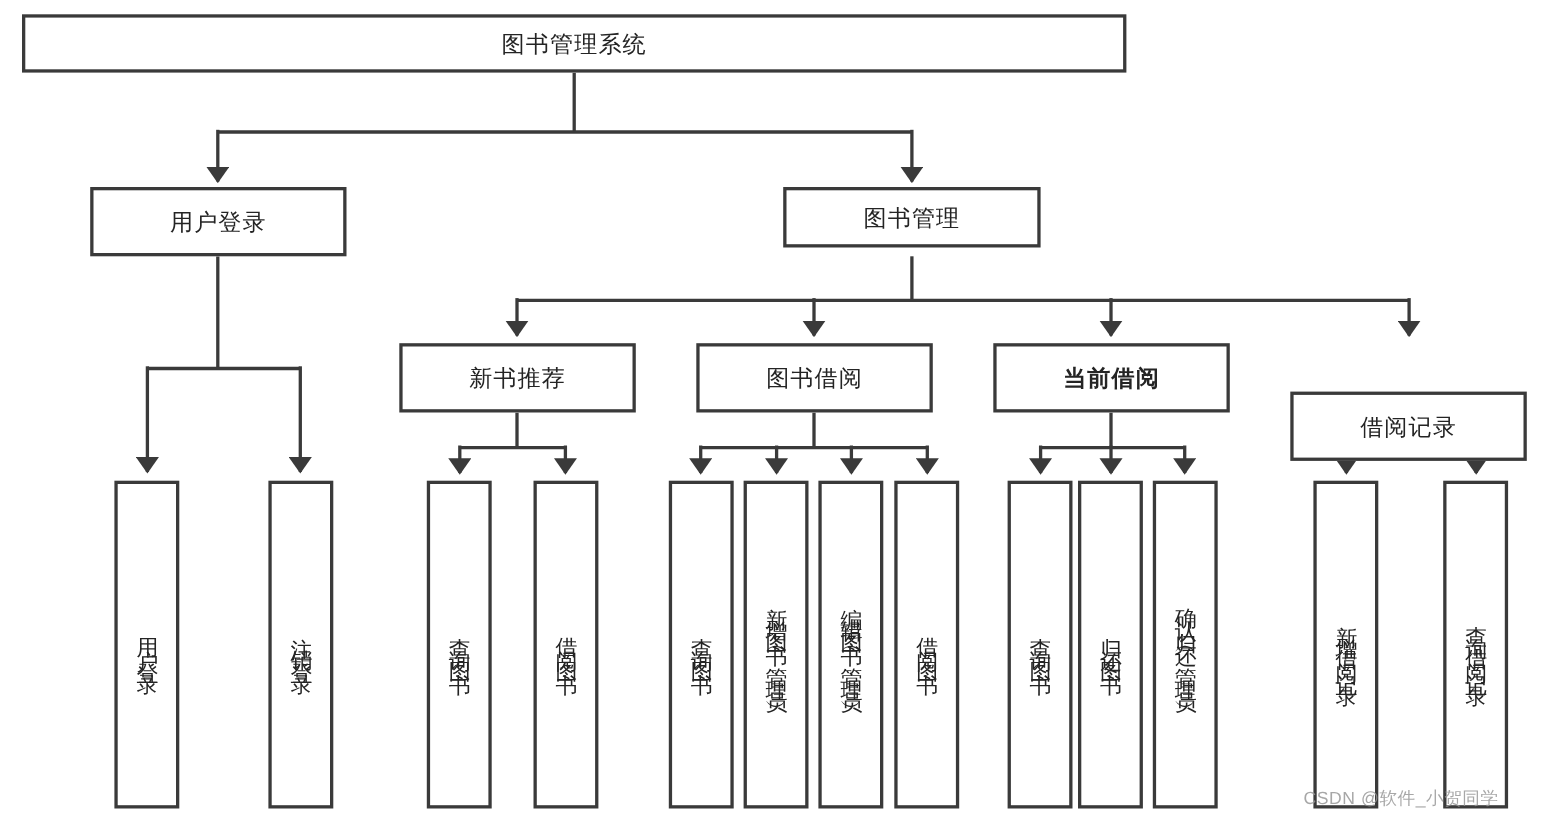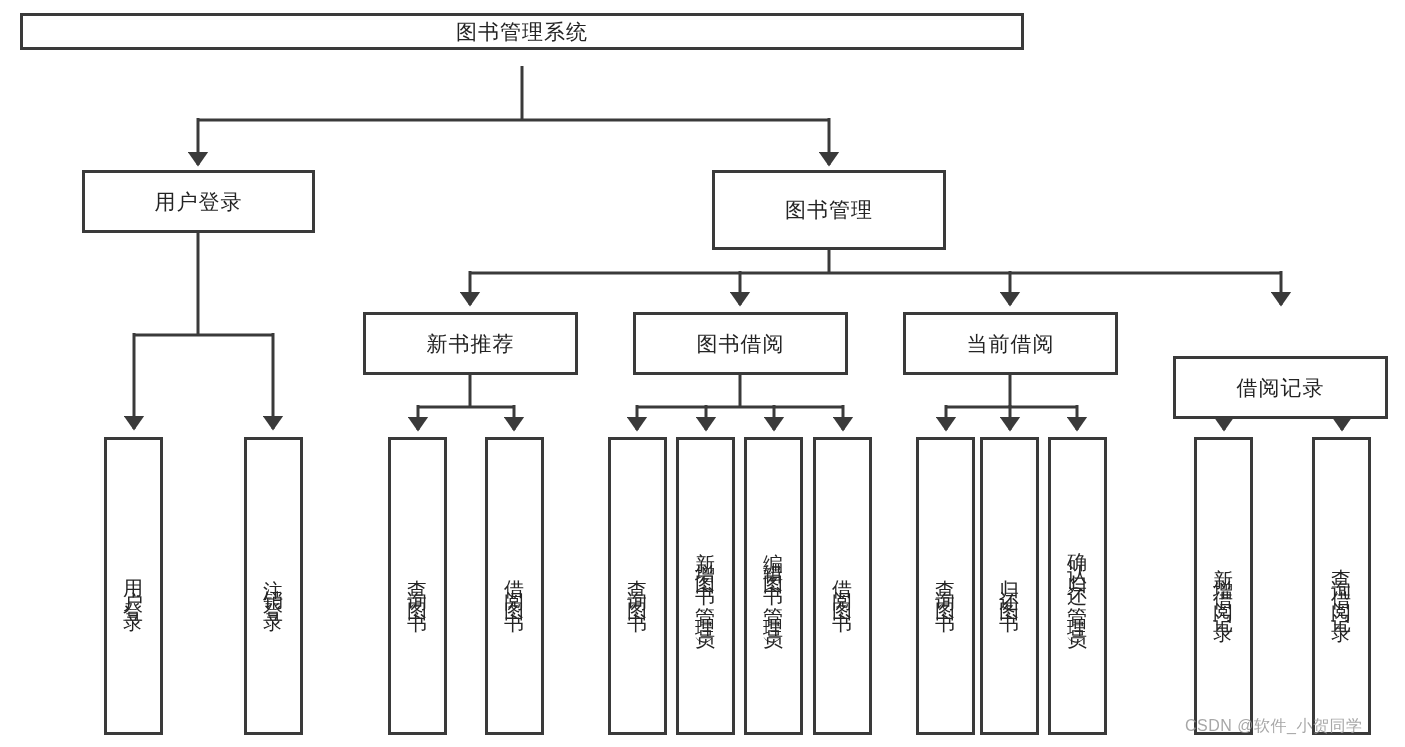--- a/index.html
+++ b/index.html
@@ -105,38 +105,38 @@
       <path d="M1010 405 V430" marker-end="url(#ah)"></path>
       <path d="M1077 405 V430" marker-end="url(#ah)"></path>
 
       <path d="M1281 375 V407"></path>
       <path d="M1224 407 H1342"></path>
       <path d="M1224 405 V430" marker-end="url(#ah)"></path>
       <path d="M1342 405 V430" marker-end="url(#ah)"></path>
     </g>
   </svg>
 
-  <div class="node" style="left:20px; top:13px; width:1004px; height:37px;">
+  <div class="node" style="left:20px; top:13px; width:1004px; height:53px;">
     <span class="h-label">图书管理系统</span>
   </div>
 
   <div class="node" style="left:82px; top:170px; width:233px; height:63px;">
     <span class="h-label">用户登录</span>
   </div>
-  <div class="node" style="left:712px; top:170px; width:234px; height:80px;">
+  <div class="node" style="left:712px; top:170px; width:234px; height:55px;">
     <span class="h-label">图书管理</span>
   </div>
 
   <div class="node branch" style="left:363px;">
     <span class="h-label">新书推荐</span>
   </div>
   <div class="node branch" style="left:633px;">
     <span class="h-label">图书借阅</span>
   </div>
-  <div class="node branch" style="left:903px;">
+  <div class="node branch" style="left:903px;font-weight:bold;">
     <span class="h-label">当前借阅</span>
   </div>
   <div class="node branch" style="left:1173px;margin-top:44px;">
     <span class="h-label">借阅记录</span>
   </div>
 
   <div class="node leaf" style="left:104px;">
     <span class="v-label">用户登录</span>
   </div>
   <div class="node leaf" style="left:244px;">

